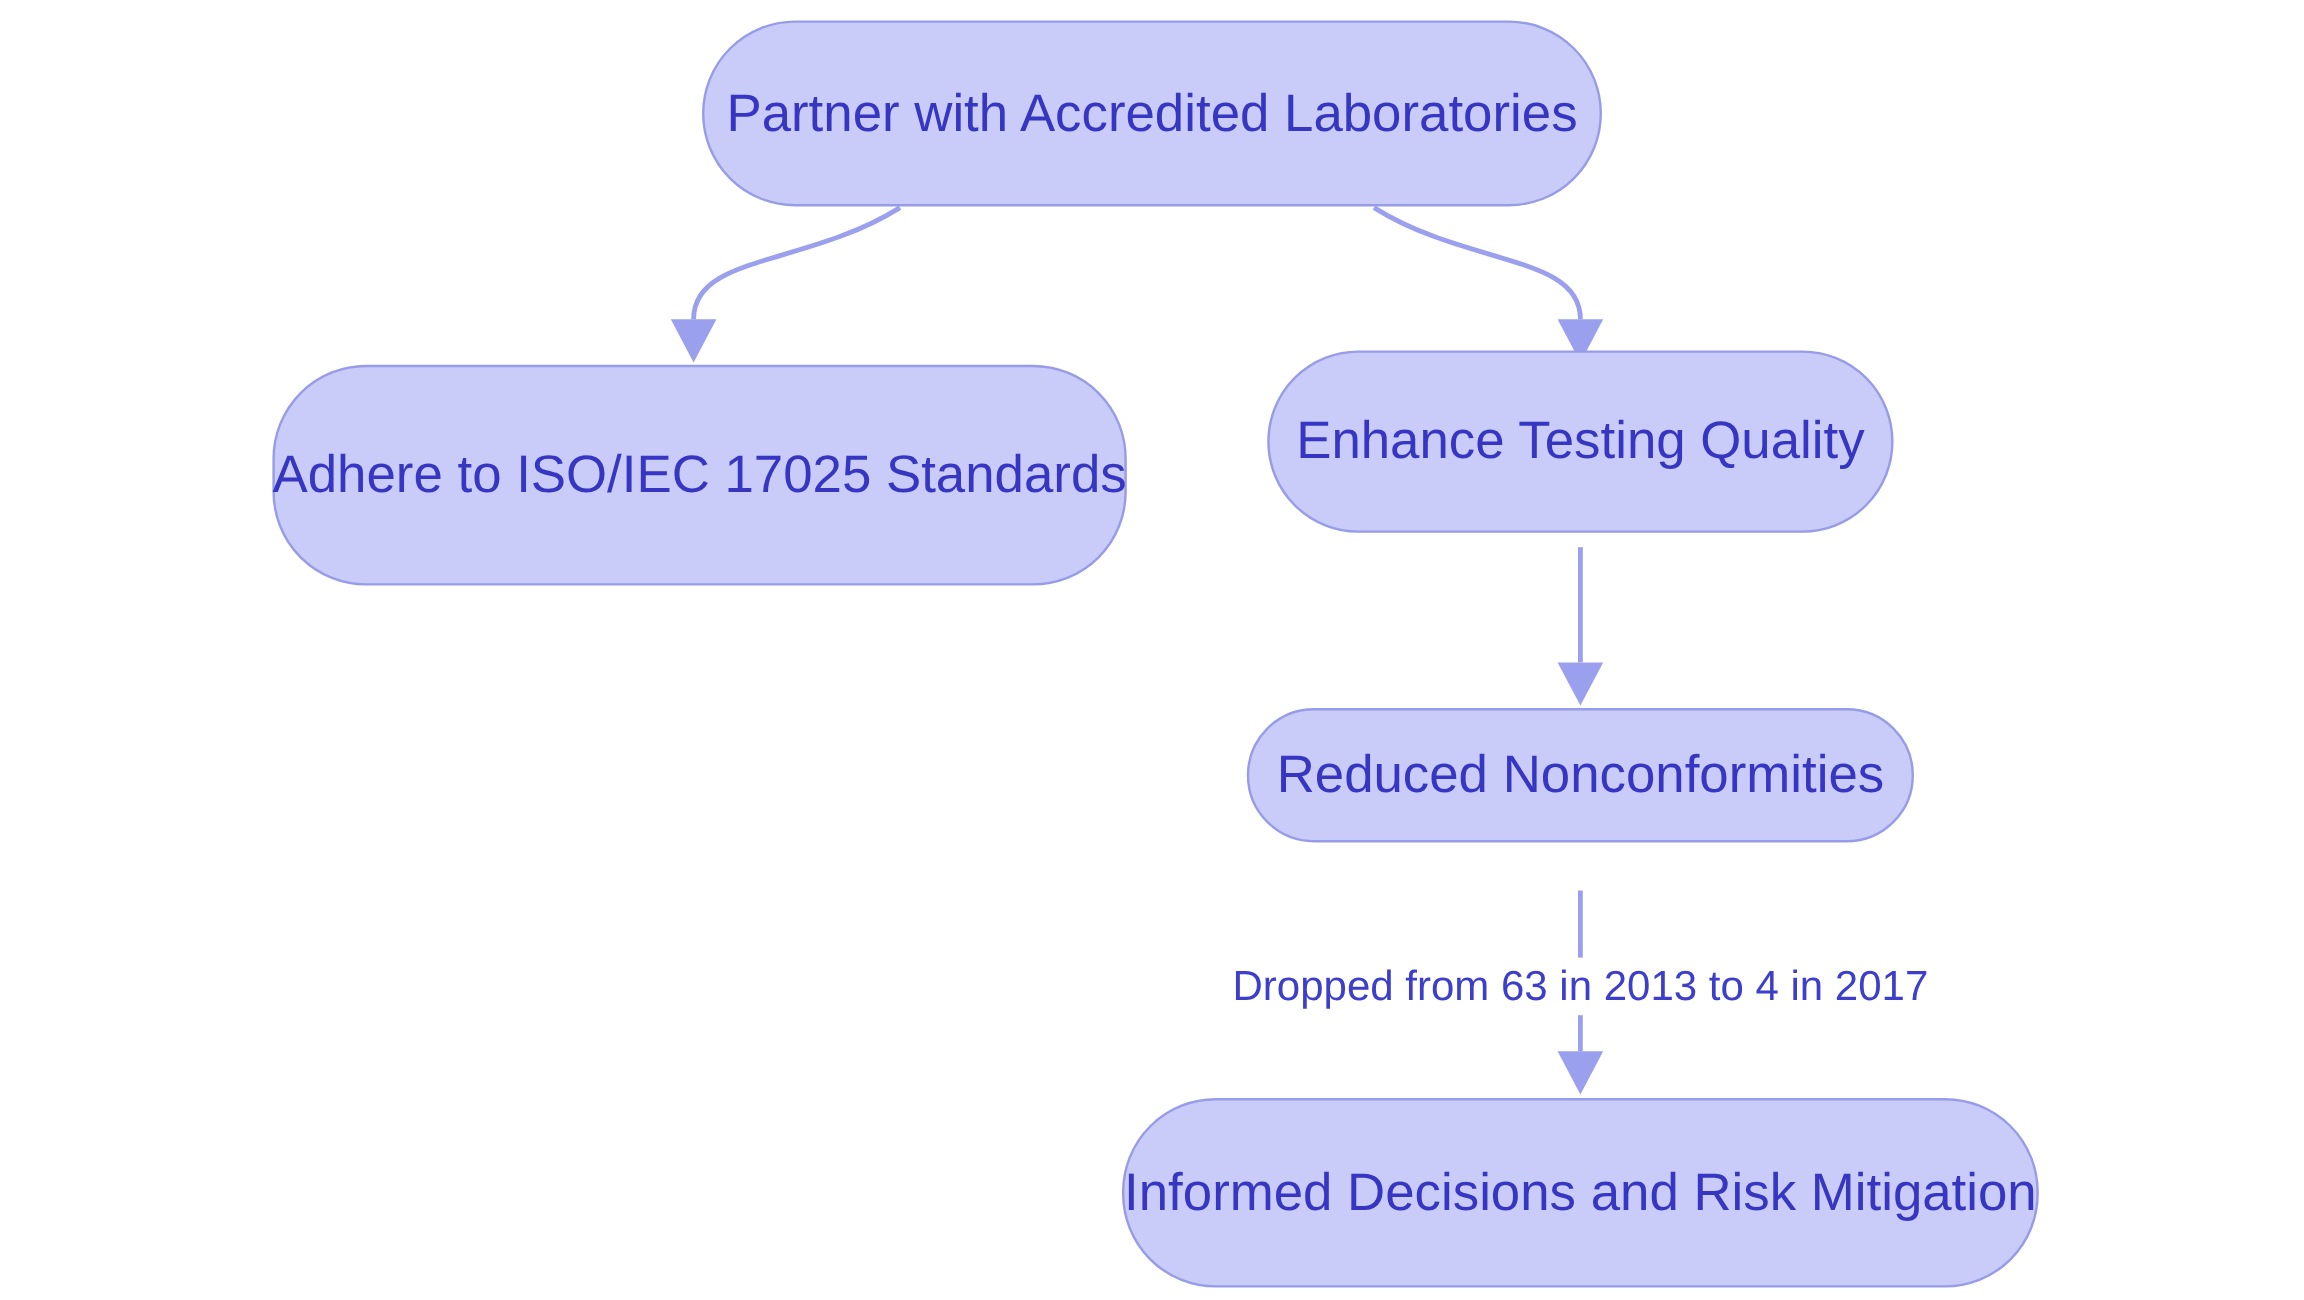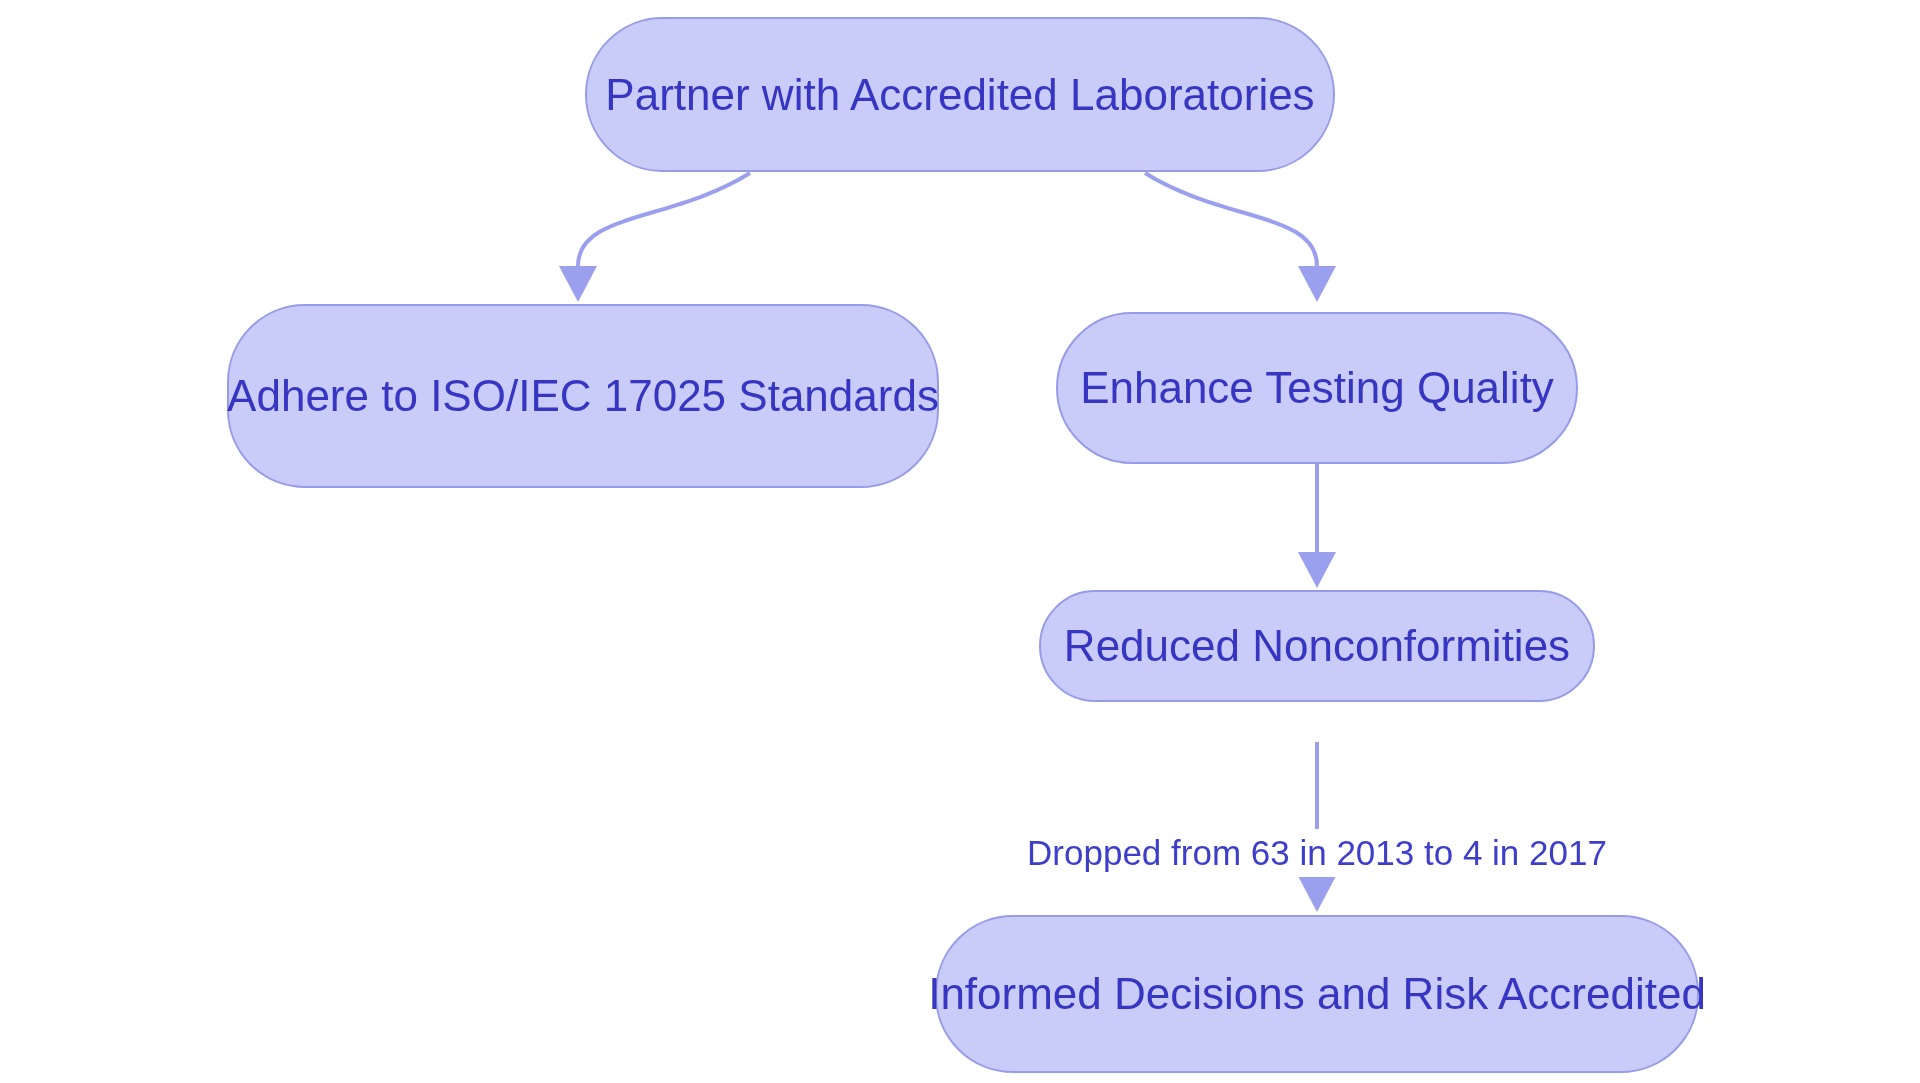--- a/index.html
+++ b/index.html
@@ -43,34 +43,33 @@
     background: var(--node-fill);
     border: 2px solid var(--node-border);
     border-radius: 78px;
     color: var(--node-text);
     font-size: 44px;
     text-align: center;
     white-space: nowrap;
   }
   .node-a { left: 585px; top: 17px;  width: 750px; height: 155px; }
   .node-b { left: 227px; top: 304px; width: 712px; height: 184px; }
-  .node-c { left: 1056px; top: 312px; width: 522px; height: 152px; }
+  .node-c { left: 1056px; top: 292px; width: 522px; height: 152px; }
   .node-d { left: 1039px; top: 590px; width: 556px; height: 112px; }
   .node-e { left: 935px; top: 915px; width: 764px; height: 158px; }
   .edge-label {
     position: absolute;
     left: 1317px;
     top: 822px;
     transform: translate(-50%, -50%);
     background: var(--page-bg);
     padding: 4px 10px;
     color: var(--label-text);
     font-size: 35px;
     white-space: nowrap;
-    margin-top: 31px;
   }
 </style>
 </head>
 <body>
 
 <div class="canvas">
 
   <svg class="edges-layer" viewBox="0 0 1920 1083" xmlns="http://www.w3.org/2000/svg">
 
     <path class="edge-path" d="M 750,173 C 672,222 578,212 578,266"></path>
@@ -96,18 +95,18 @@
 
   <div class="node node-c">
     <span>Enhance Testing Quality</span>
   </div>
 
   <div class="node node-d">
     <span>Reduced Nonconformities</span>
   </div>
 
   <div class="node node-e">
-    <span>Informed Decisions and Risk Accredited</span>
+    <span>Informed Decisions and Risk Mitigation</span>
   </div>
 
   <div class="edge-label">Dropped from 63 in 2013 to 4 in 2017</div>
 
 </div>
 
 </body></html>

